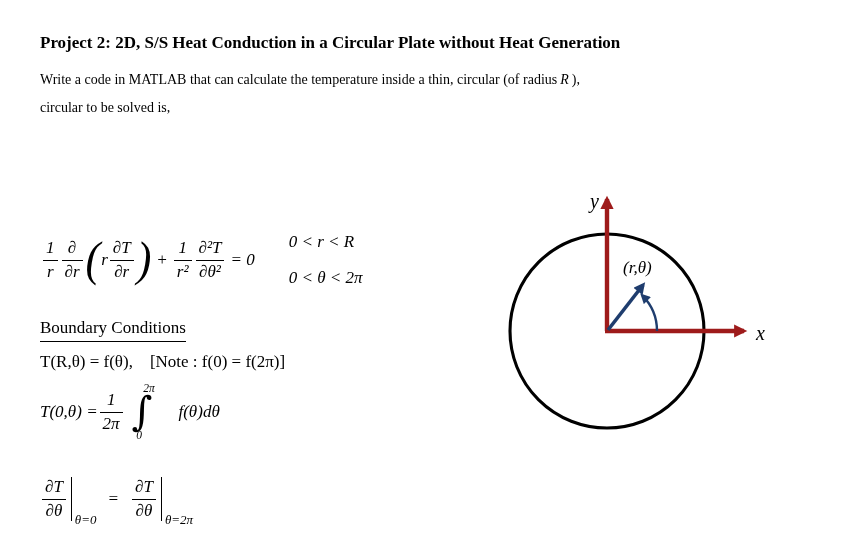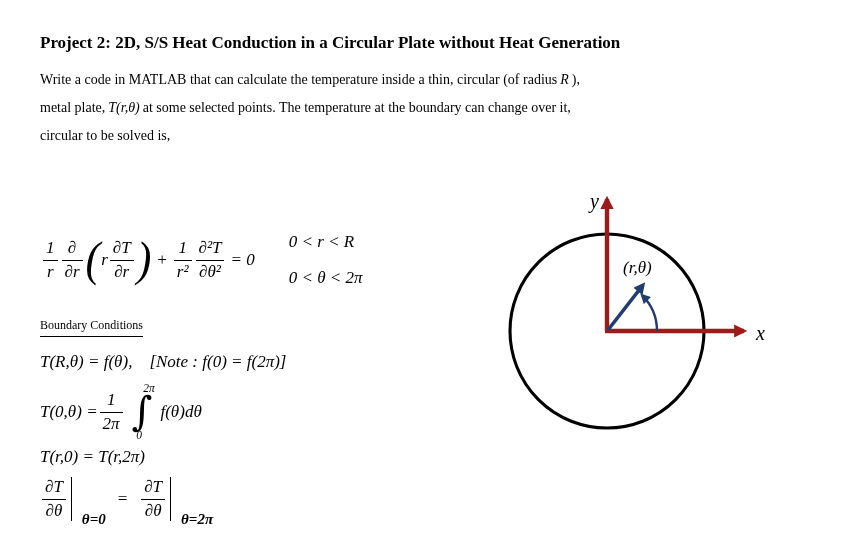--- a/index.html
+++ b/index.html
@@ -16,55 +16,54 @@
            font-family:"Liberation Serif","DejaVu Serif","DejaVu Sans",serif;}
   .frac{display:inline-block;text-align:center;line-height:1.22;margin:0 2px;}
   .frac .num{display:block;border-bottom:1.4px solid #000;padding:0 3px 1px 3px;}
   .frac .den{display:block;padding:1px 3px 0 3px;}
   .bigp{display:inline-block;font-size:44px;font-weight:400;line-height:1;transform:scaleY(1.08);margin:0 1px;}
   .op{margin:0 4px;}
 
   .eq-main{position:absolute;left:41px;top:232px;}
   .eq-cond{display:flex;flex-direction:column;gap:16px;margin-left:30px;white-space:nowrap;}
 
-  .bc-head{position:absolute;left:40px;top:318px;font-size:12px;}
+  .bc-head{position:absolute;left:40px;top:318px;font-size:17px;}
   .bc-head span{display:inline-block;border-bottom:1.4px solid #000;padding-bottom:3px;}
 
-  .bc1{position:absolute;left:40px;top:352px;font-size:17px;font-style:italic;white-space:nowrap;}
+  .bc1{position:absolute;left:40px;top:352px;font-size:17px;white-space:nowrap;}
   .bc1 .note{margin-left:17px;}
 
   .bc2{position:absolute;left:40px;top:381px;height:62px;}
   .int-wrap{display:inline-flex;flex-direction:column;align-items:center;line-height:1;margin:0 2px 0 7px;}
   .int-upper{font-size:11.5px;transform:translateX(7px);}
   .int-glyph{font-size:40px;line-height:.88;font-family:"DejaVu Serif","DejaVu Sans",serif;}
   .int-lower{font-size:11.5px;transform:translateX(-3px);}
-  .integrand{margin-left:6px;}
+  .integrand{margin-left:24px;}
 
   .bc3{position:absolute;left:40px;top:447px;font-size:17px;font-style:italic;white-space:nowrap;}
 
   .bc4{position:absolute;left:40px;top:477px;}
   .eval{display:inline-flex;align-items:stretch;}
   .vbar{border-left:1.4px solid #000;margin-left:3px;}
-  .esub{font-size:15px;align-self:flex-end;transform:translateY(7px);margin-left:10px;font-weight:bold;}
+  .esub{font-size:13px;align-self:flex-end;transform:translateY(7px);margin-left:3px;}
   .bc4 .eqs{margin:0 11px;}
 
   .diagram{position:absolute;left:440px;top:178px;width:380px;height:295px;}
   .ax-label{font-family:"Liberation Serif","DejaVu Serif",serif;font-style:italic;font-size:20px;fill:#000;}
   .pt-label{font-family:"Liberation Serif","DejaVu Serif",serif;font-style:italic;font-size:17px;fill:#000;}
 </style>
 </head>
 <body>
 
 <div id="page">
 
   <div class="doc-title">Project 2: 2D, S/S Heat Conduction in a Circular Plate without Heat Generation</div>
 
   <div class="para">
     <div><span>Write a code in MATLAB that can calculate the temperature inside a thin, circular (of radius</span><span class="mi">R</span><span>),</span></div>
-    <div><span>metal plate,</span><span class="mi">T(r,θ)</span><span>at some selected points. The temperature at the boundary can change over it,</span></div>
     <div><span>circular to be solved is,</span></div>
   </div>
 
   <div class="mathrow eq-main">
     <span class="frac">
         <span class="num">1</span>
         <span class="den">r</span>
       </span>
     <span class="frac">
         <span class="num">∂</span>
@@ -106,21 +105,20 @@
         <span class="den">2π</span>
       </span>
     <span class="int-wrap">
       <span class="int-upper">2π</span>
       <span class="int-glyph">∫</span>
       <span class="int-lower">0</span>
     </span>
     <span class="integrand">f(θ)dθ</span>
   </div>
 
-  <div class="bc3">T(r,0) = T(r,2π)</div>
 
   <div class="mathrow bc4">
     <span class="eval">
       <span class="frac">
           <span class="num">∂T</span>
           <span class="den">∂θ</span>
         </span>
       <span class="vbar"></span>
       <span class="esub">θ=0</span>
     </span>

